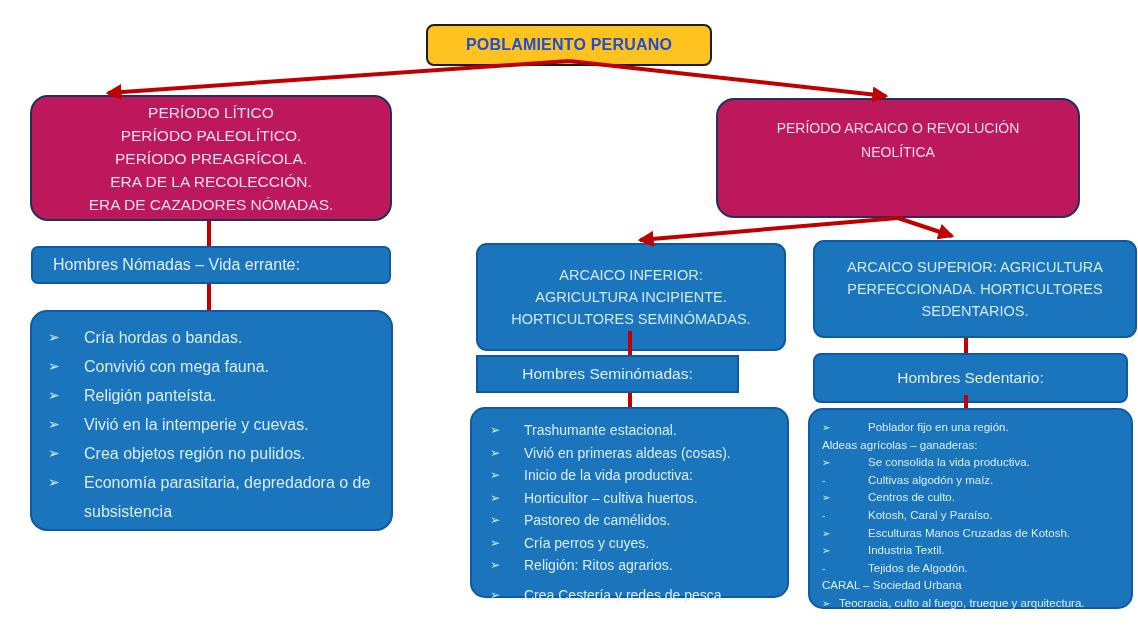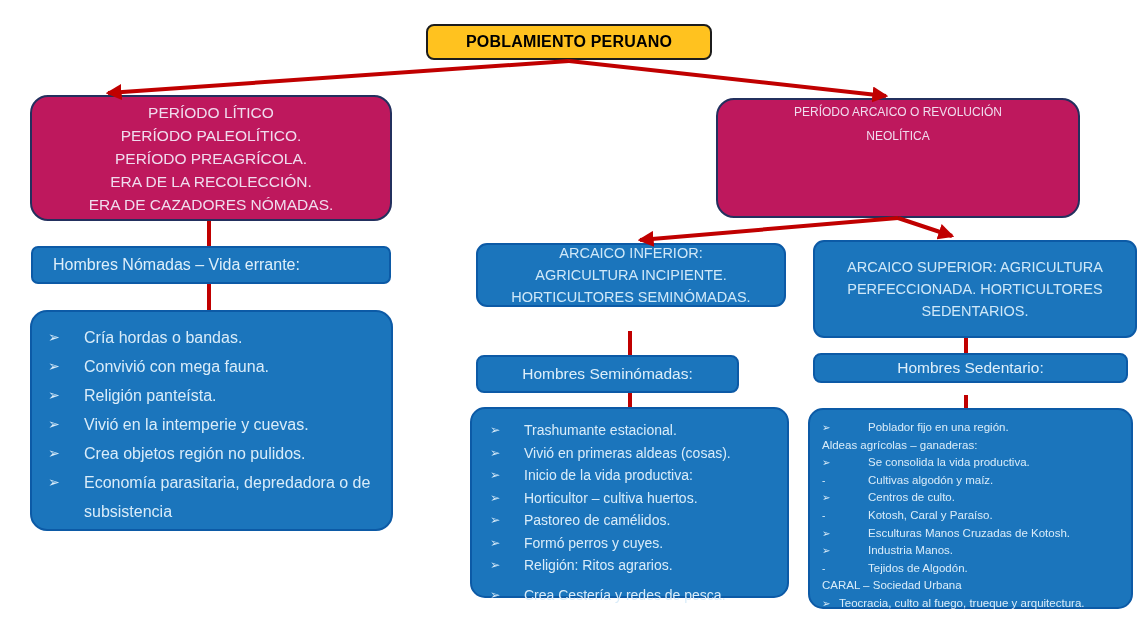--- a/index.html
+++ b/index.html
@@ -3,33 +3,33 @@
 <meta charset="utf-8">
 <style>
   html,body{margin:0;padding:0;background:#ffffff;}
   body{font-family:"Liberation Sans","DejaVu Sans",sans-serif;}
   .canvas{position:relative;width:1138px;height:640px;background:#ffffff;overflow:hidden;}
   .box{position:absolute;box-sizing:border-box;}
   .center{display:flex;align-items:center;justify-content:center;text-align:center;}
   .pre{white-space:pre-line;}
 
   
-  .title-box{left:426px;top:24px;width:286px;height:36px;background:#FFC21F;border:2.5px solid #1c1c1c;
-             border-radius:8px;color:#000000;font-weight:bold;font-size:16px;letter-spacing:.2px;}
+  .title-box{left:426px;top:24px;width:286px;height:42px;background:#FFC21F;border:2.5px solid #1c1c1c;
+             border-radius:8px;color:#1d4ed8;font-weight:bold;font-size:16px;letter-spacing:.2px;}
   .purple{background:#be185d;border:2.5px solid #23305e;color:#F0DCEE;justify-content:center;}
   .purple-left{left:30px;top:95px;width:362px;height:126px;border-radius:18px;font-size:15.5px;line-height:23px;}
-  .purple-right{left:716px;top:98px;width:364px;height:120px;border-radius:18px;font-size:12px;line-height:24px;
-                align-items:flex-start;}
+  .purple-right{left:716px;top:98px;width:364px;height:120px;border-radius:18px;font-size:14px;line-height:24px;
+                align-items:flex-start;padding-top:16px;}
   .blue{background:#1B75BC;border:2.25px solid #0C5AA6;color:#DEEFFA;}
   .hdr-left{left:31px;top:246px;width:360px;height:38px;border-radius:7px;font-size:16px;
             display:flex;align-items:center;padding-left:20px;}
-  .arc-inf{left:476px;top:243px;width:310px;height:64px;border-radius:11px;font-size:14.5px;line-height:22px;color:#CFE8F8;}
-  .hdr-mid{left:476px;top:355px;width:263px;height:38px;border-radius:8px;font-size:15.5px;}
+  .arc-inf{left:476px;top:243px;width:310px;height:108px;border-radius:11px;font-size:14.5px;line-height:22px;color:#CFE8F8;}
+  .hdr-mid{left:476px;top:355px;width:263px;height:38px;border-radius:0;font-size:15.5px;}
   .arc-sup{left:813px;top:240px;width:324px;height:98px;border-radius:11px;font-size:14.5px;line-height:22px;color:#CFE8F8;text-align:center;}
-  .hdr-right{left:813px;top:353px;width:315px;height:30px;border-radius:8px;font-size:15.5px;}
+  .hdr-right{left:813px;top:353px;width:315px;height:50px;border-radius:8px;font-size:15.5px;}
 
   .list{display:flex;flex-direction:column;border-width:2.5px;color:#D9ECF9;}
   .list-left{left:30px;top:310px;width:363px;height:221px;border-radius:17px;font-size:16px;line-height:29px;
              padding:11px 8px 0 16px;--bw:36px;}
   .list-mid{left:470px;top:407px;width:319px;height:191px;border-radius:15px;font-size:14px;line-height:22.5px;
             padding:10px 6px 0 18px;--bw:34px;}
   .list-right{left:808px;top:408px;width:325px;height:201px;border-radius:15px;font-size:11.5px;line-height:17.6px;
               padding:9px 4px 0 12px;--bw:46px;}
   .li{display:flex;align-items:flex-start;}
   .li .bullet{flex:0 0 var(--bw,34px);font-size:88%;}
@@ -115,21 +115,21 @@
       <div class="li">
         <span class="bullet">➢</span>
         <span class="txt">Horticultor – cultiva huertos.</span>
       </div>
       <div class="li">
         <span class="bullet">➢</span>
         <span class="txt">Pastoreo de camélidos.</span>
       </div>
       <div class="li">
         <span class="bullet">➢</span>
-        <span class="txt">Formó perros y cuyes.</span>
+        <span class="txt">Cría perros y cuyes.</span>
       </div>
       <div class="li">
         <span class="bullet">➢</span>
         <span class="txt">Religión: Ritos agrarios.</span>
       </div>
       <div class="li gap">
         <span class="bullet">➢</span>
         <span class="txt">Crea Cestería y redes de pesca.</span>
       </div>
     </div>
@@ -166,21 +166,21 @@
       <div class="li">
         <span class="bullet">-</span>
         <span class="txt">Kotosh, Caral y Paraíso.</span>
       </div>
       <div class="li">
         <span class="bullet">➢</span>
         <span class="txt">Esculturas Manos Cruzadas de Kotosh.</span>
       </div>
       <div class="li">
         <span class="bullet">➢</span>
-        <span class="txt">Industria Manos.</span>
+        <span class="txt">Industria Textil.</span>
       </div>
       <div class="li">
         <span class="bullet">-</span>
         <span class="txt">Tejidos de Algodón.</span>
       </div>
       <div class="li nb">
         <span class="bullet"></span>
         <span class="txt">CARAL – Sociedad Urbana</span>
       </div>
       <div class="li flush">

